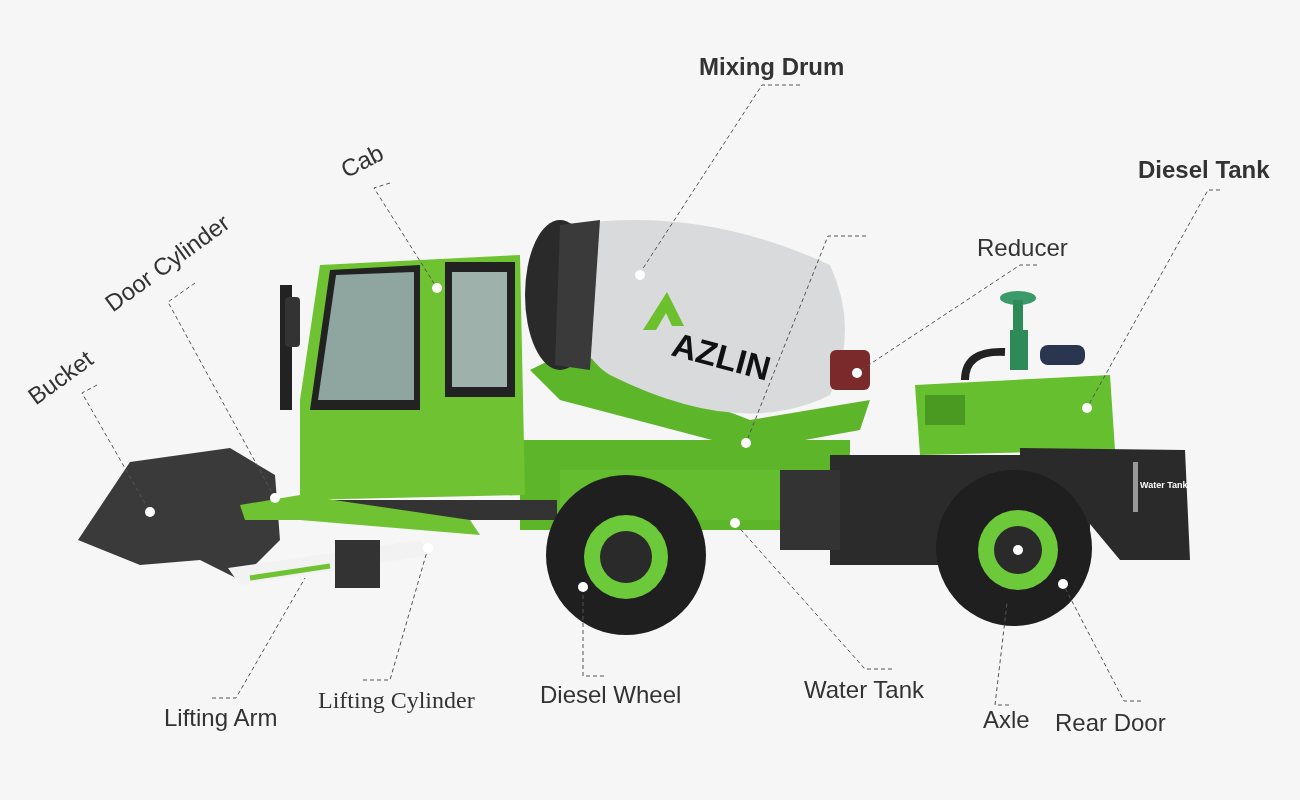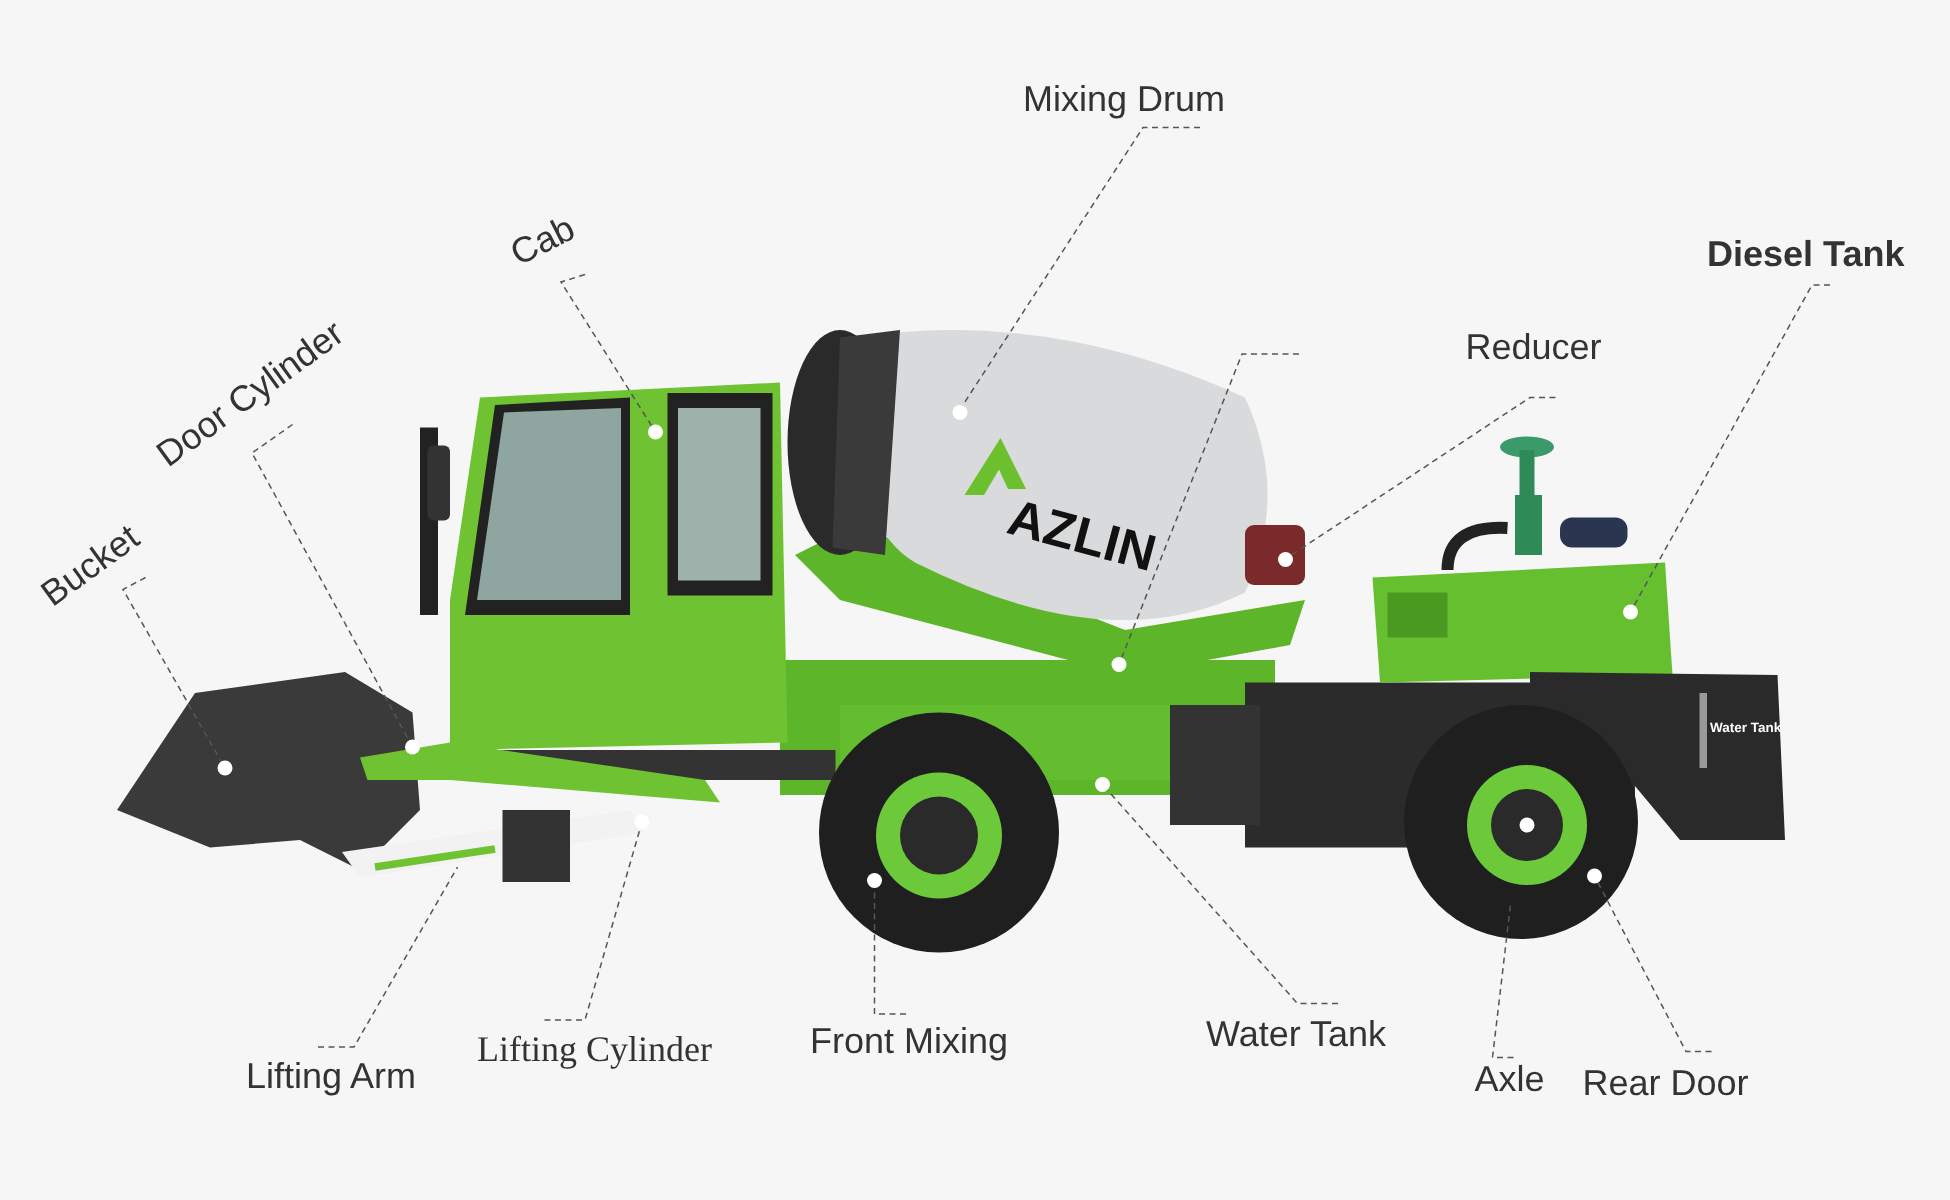--- a/index.html
+++ b/index.html
@@ -111,25 +111,25 @@
       <circle cx="275" cy="498" r="5"></circle>
       <circle cx="150" cy="512" r="5"></circle>
       <circle cx="428" cy="548" r="5"></circle>
       <circle cx="583" cy="587" r="5"></circle>
       <circle cx="735" cy="523" r="5"></circle>
       <circle cx="1018" cy="550" r="5"></circle>
       <circle cx="1063" cy="584" r="5"></circle>
     </g>
   </svg>
 
-  <div class="label" style="left:682px;top:55px;">Mixing Drum</div>
+  <div class="label" style="left:699px;top:55px;font-weight:bold;">Mixing Drum</div>
   <div class="label rot" style="left:348px;top:158px;transform:rotate(-27deg);">Cab</div>
   <div class="label" style="left:1138px;top:158px;font-weight:bold;">Diesel Tank</div>
-  <div class="label" style="left:977px;top:220px;">Reducer</div>
+  <div class="label" style="left:977px;top:236px;">Reducer</div>
   <div class="label rot" style="left:115px;top:292px;transform:rotate(-36deg);">Door Cylinder</div>
   <div class="label rot" style="left:38px;top:385px;transform:rotate(-36deg);">Bucket</div>
   <div class="label" style="left:164px;top:706px;">Lifting Arm</div>
   <div class="label" style="left:318px;top:688px;font-family:Liberation Serif, serif;">Lifting Cylinder</div>
-  <div class="label" style="left:540px;top:683px;">Front Mixing</div>
+  <div class="label" style="left:540px;top:683px;">Diesel Wheel</div>
   <div class="label" style="left:804px;top:678px;">Water Tank</div>
   <div class="label" style="left:967px;top:708px;margin-left:16px;">Axle</div>
   <div class="label" style="left:1055px;top:711px;">Rear Door</div>
 </div>
 
 </body></html>

